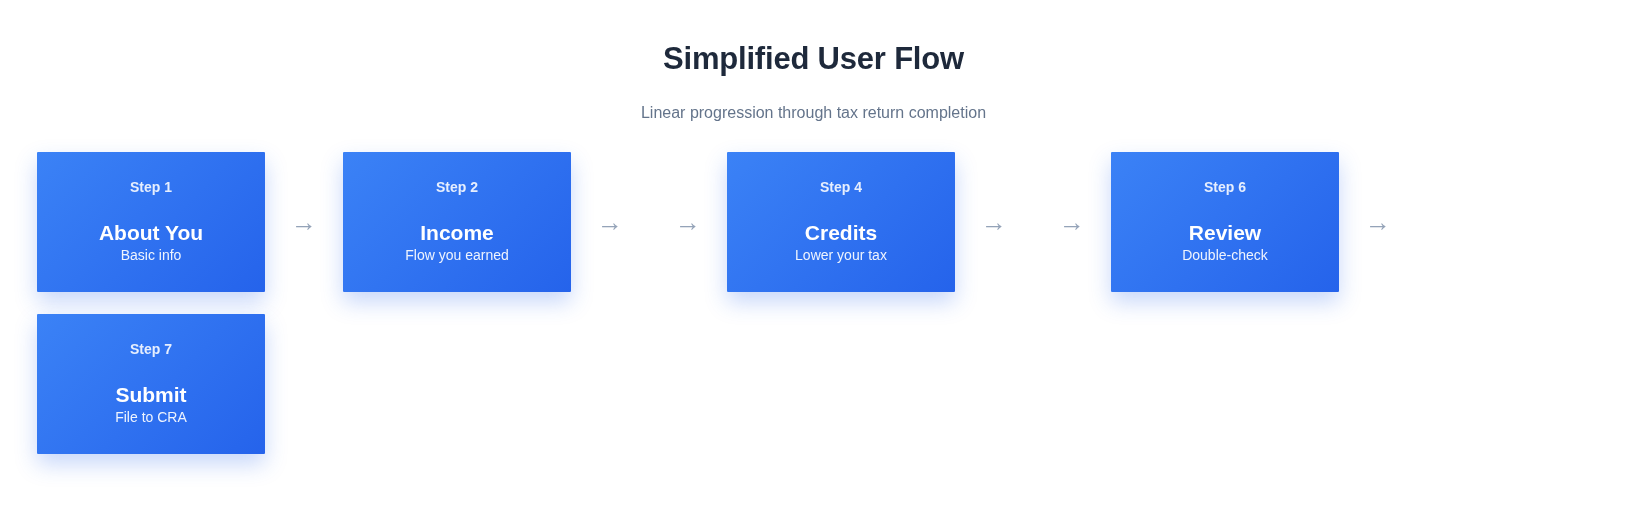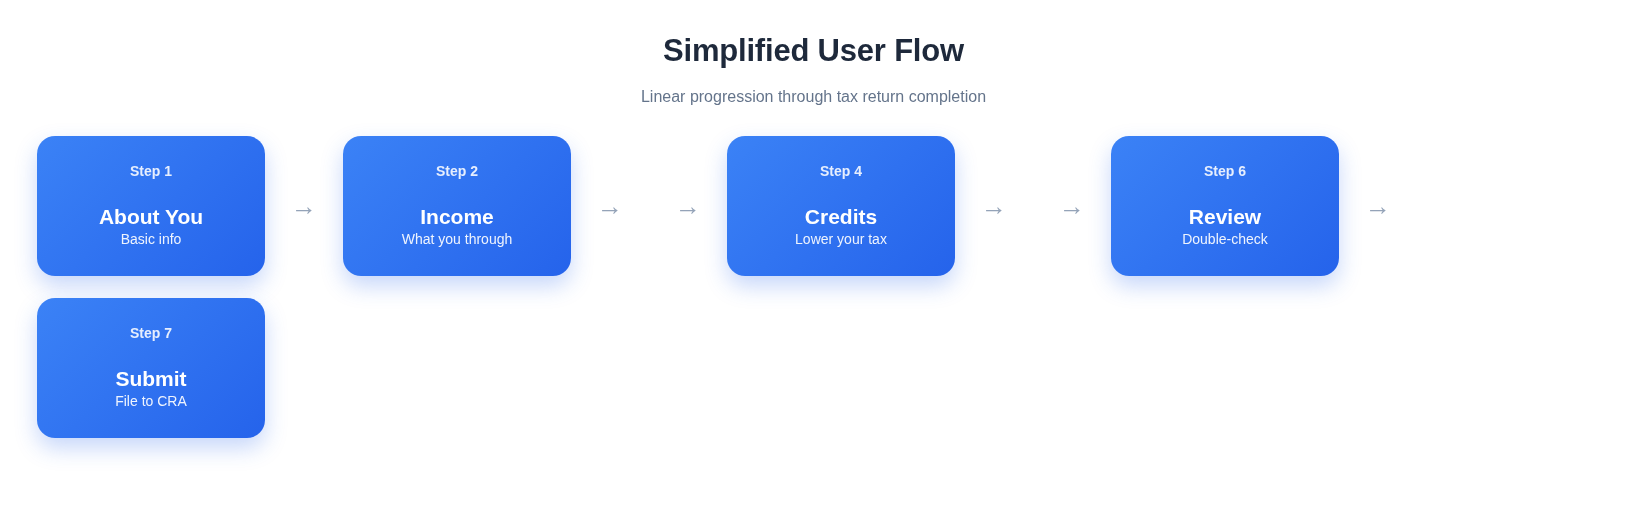--- a/index.html
+++ b/index.html
@@ -11,42 +11,42 @@
     background: #ffffff;
     font-family: "Liberation Sans", sans-serif;
     overflow: hidden;
   }
 
   .page {
     width: 1627px;
     height: 441px;
     background: #ffffff;
     position: relative;
-    padding-top: 32px;
+    padding-top: 40px;
   }
 
   
   .header {
     text-align: center;
     margin-bottom: 28px;
   }
 
   .page-title {
     font-size: 31px;
     font-weight: bold;
     color: #1e293b;
     letter-spacing: -0.2px;
     line-height: 1.25;
   }
 
   .page-subtitle {
     font-size: 16px;
     font-weight: normal;
     color: #64748b;
-    margin-top: 16px;
+    margin-top: 24px;
     line-height: 1.3;
   }
 
   
   .flow {
     display: flex;
     flex-wrap: wrap;
     align-items: center;
     justify-content: flex-start;
     padding: 0 37px;
@@ -55,21 +55,21 @@
 
   .flow-node {
     display: flex;
     align-items: center;
     flex: 0 0 auto;
   }
 
   .step-card {
     width: 228px;
     height: 140px;
-    border-radius: 18px;
+    border-radius: 1px;
     background: linear-gradient(135deg, #3b82f6 0%, #2563eb 100%);
     box-shadow: 0 10px 22px rgba(37, 99, 235, 0.26);
     display: flex;
     flex-direction: column;
     align-items: center;
     justify-content: center;
     text-align: center;
     padding: 10px 12px;
     color: #ffffff;
   }
@@ -122,21 +122,21 @@
           <div class="step-label">Step 1</div>
           <div class="step-title">About You</div>
           <div class="step-desc">Basic info</div>
         </div>
         <div class="arrow">→</div>
       </div>
       <div class="flow-node">
         <div class="step-card">
           <div class="step-label">Step 2</div>
           <div class="step-title">Income</div>
-          <div class="step-desc">What you through</div>
+          <div class="step-desc">Flow you earned</div>
         </div>
         <div class="arrow">→</div>
       </div>
       <div class="flow-node">
         <div class="arrow">→</div>
       </div>
       <div class="flow-node">
         <div class="step-card">
           <div class="step-label">Step 4</div>
           <div class="step-title">Credits</div>

